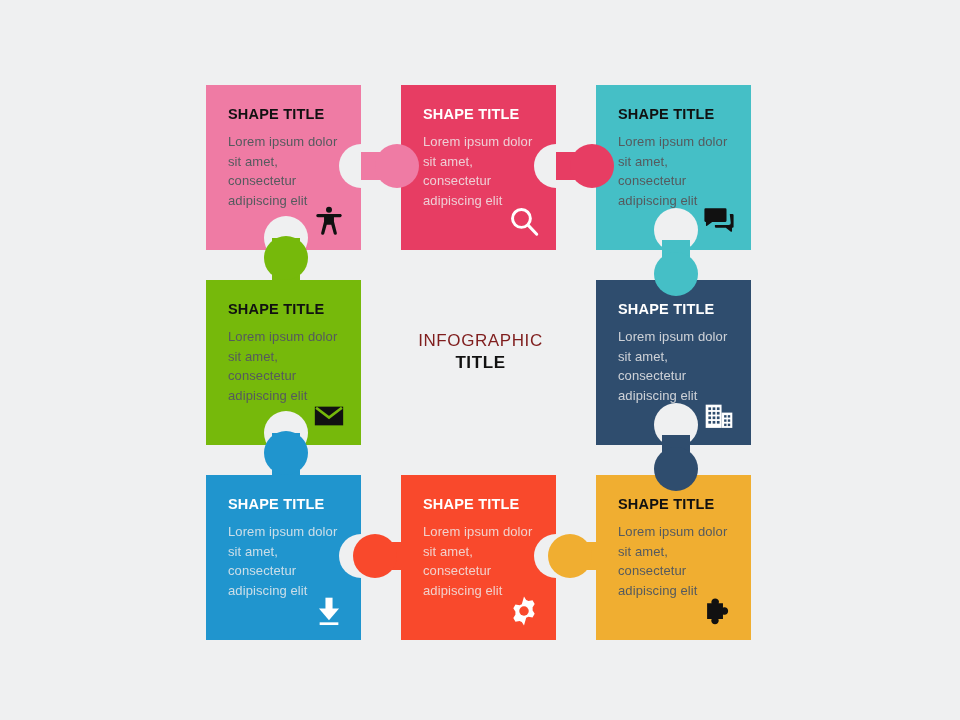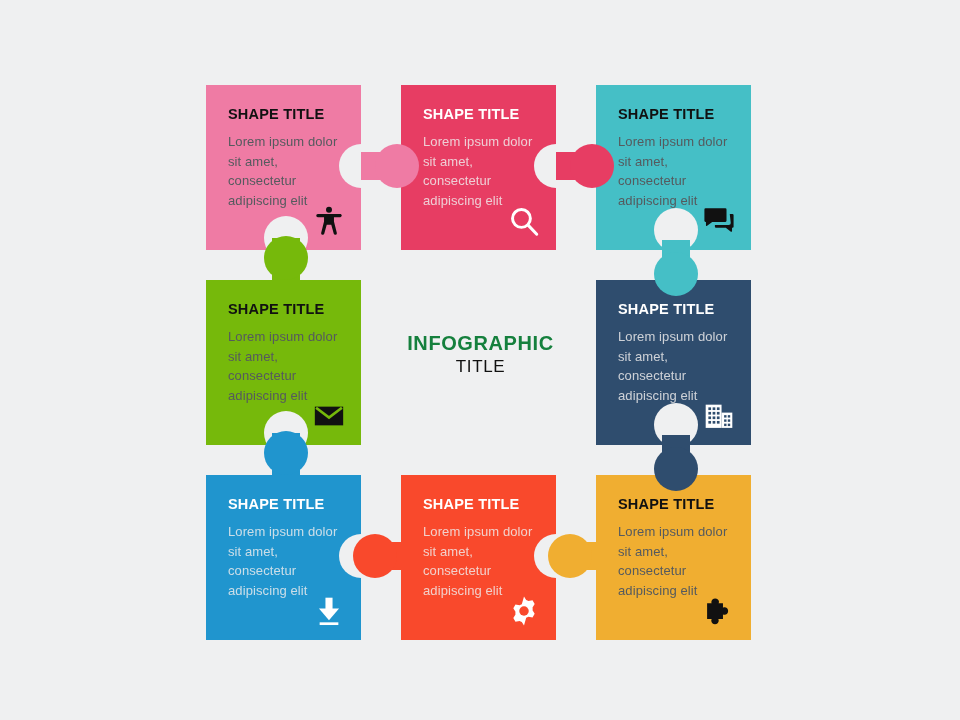--- a/index.html
+++ b/index.html
@@ -64,29 +64,29 @@
   
   #center-title{
     position:absolute;
     left:401px;top:330px;
     width:159px;
     text-align:center;
     line-height:1.32;
   }
   #center-title .l1{
     display:block;
-    font-size:20px;
-    font-weight:700;
+    font-size:17px;
+    font-weight:400;
     letter-spacing:.6px;
-    color:#15803d;
+    color:#7f1d1d;
   }
   #center-title .l2{
     display:block;
     font-size:17px;
-    font-weight:normal;
+    font-weight:bold;
     letter-spacing:.6px;
     color:#111;
   }
 </style>
 </head>
 <body style="background: rgb(239, 240, 241);">
 
 <div id="stage">
 
   <div class="tile dark" id="t1" style="left: 206px; top: 85px; background: rgb(239, 123, 164);">

